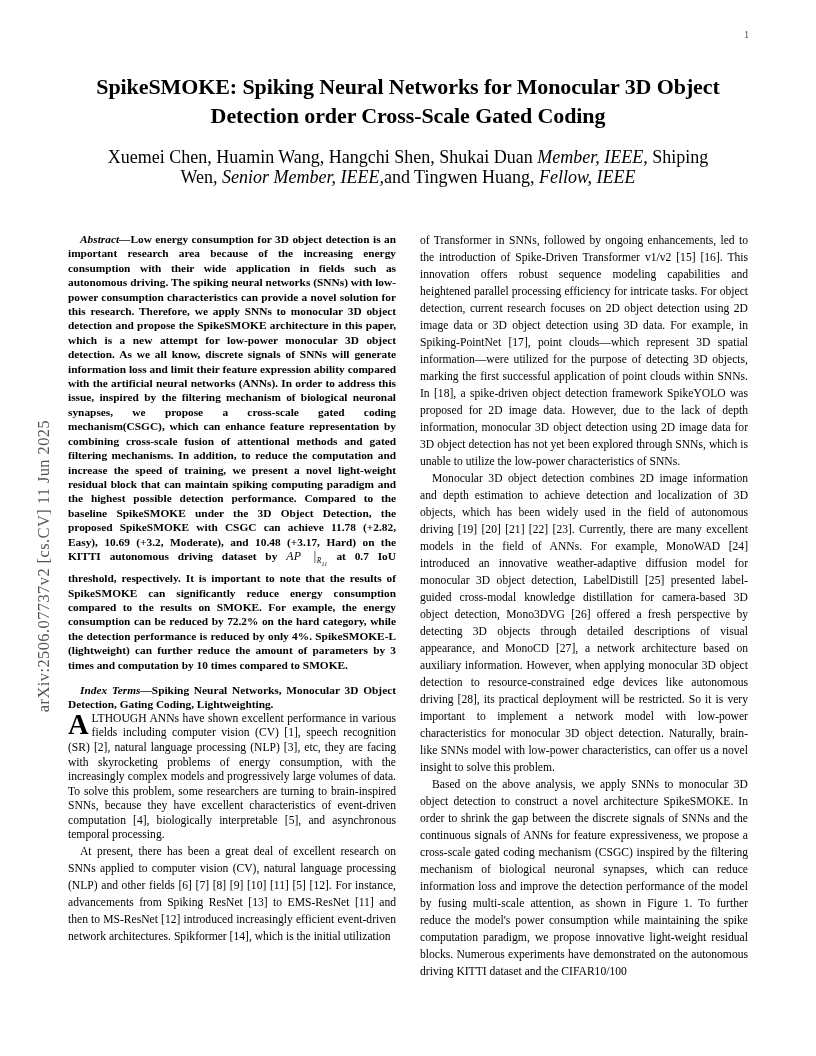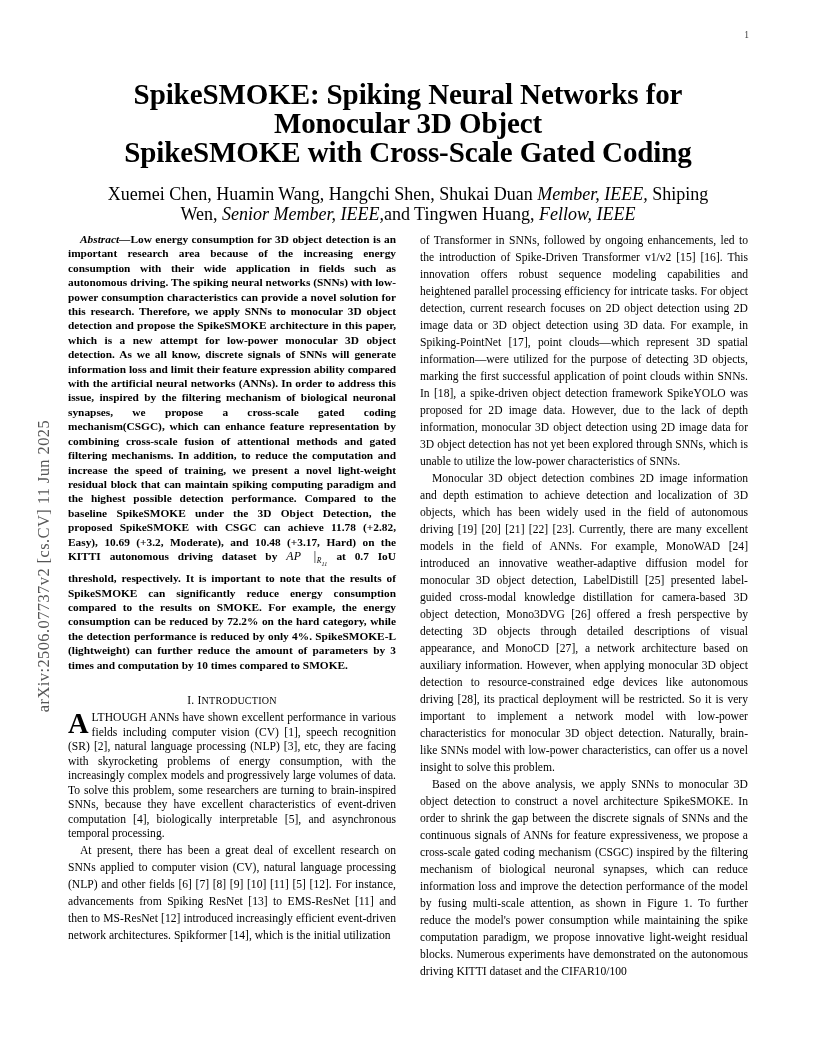--- a/index.html
+++ b/index.html
@@ -44,25 +44,25 @@
 
   
   .title-block {
     position: absolute;
     left: 68px;
     top: 72px;
     width: 680px;
     text-align: center;
   }
   .paper-title {
-    font-size: 29px;
+    font-size: 22px;
     font-weight: bold;
     line-height: 29px;
     letter-spacing: -0.1px;
-    margin: 8px;
+    margin: 0;
   }
   .authors {
     margin-top: 17px;
     font-size: 18px;
     line-height: 20px;
     padding: 0 35px;
   }
   .authors .it { font-style: italic; }
 
   
@@ -168,40 +168,39 @@
 <div class="page">
 
   <div class="arxiv-stamp">arXiv:2506.07737v2  [cs.CV]  11 Jun 2025</div>
 
   <div class="page-number">1</div>
 
   <div class="title-block">
     <h1 class="paper-title">
       <span>SpikeSMOKE: Spiking Neural Networks for Monocular 3D Object</span>
       <br>
-      <span>SpikeSMOKE with Cross-Scale Gated Coding</span>
+      <span>Detection order Cross-Scale Gated Coding</span>
     </h1>
     <div class="authors">
       <span>Xuemei Chen, Huamin Wang, Hangchi Shen, Shukai Duan</span>
       <span class="it">Member, IEEE,</span>
       <span>Shiping Wen,</span>
       <span class="it">Senior Member, IEEE,</span><span>and Tingwen Huang,</span>
       <span class="it">Fellow, IEEE</span>
     </div>
   </div>
 
   <div class="columns">
 
     <div class="col">
 
       <div class="abstract-body"><span class="lead">Abstract</span><span class="lead">—</span><span>Low energy consumption for 3D object detection is an important research area because of the increasing energy consumption with their wide application in fields such as autonomous driving. The spiking neural networks (SNNs) with low-power consumption characteristics can provide a novel solution for this research. Therefore, we apply SNNs to monocular 3D object detection and propose the SpikeSMOKE architecture in this paper, which is a new attempt for low-power monocular 3D object detection. As we all know, discrete signals of SNNs will generate information loss and limit their feature expression ability compared with the artificial neural networks (ANNs). In order to address this issue, inspired by the filtering mechanism of biological neuronal synapses, we propose a cross-scale gated coding mechanism(CSGC), which can enhance feature representation by combining cross-scale fusion of attentional methods and gated filtering mechanisms. In addition, to reduce the computation and increase the speed of training, we present a novel light-weight residual block that can maintain spiking computing paradigm and the highest possible detection performance. Compared to the baseline SpikeSMOKE under the 3D Object Detection, the proposed SpikeSMOKE with CSGC can achieve 11.78 (+2.82, Easy), 10.69 (+3.2, Moderate), and 10.48 (+3.17, Hard) on the KITTI autonomous driving dataset by </span><span class="mathap"><span>AP</span><span class="bar">|</span><sub><span>R</span><sub>11</sub></sub></span><span> at 0.7 IoU threshold, respectively. It is important to note that the results of SpikeSMOKE can significantly reduce energy consumption compared to the results on SMOKE. For example, the energy consumption can be reduced by 72.2% on the hard category, while the detection performance is reduced by only 4%. SpikeSMOKE-L (lightweight) can further reduce the amount of parameters by 3 times and computation by 10 times compared to SMOKE.</span></div>
 
-
-      <div class="section-head"><span class="num">I.</span>
-        <span class="scap-first">I</span><span class="scap">NTRODUCTION</span></div>
+      <div class="index-terms"><span class="lead">Index Terms</span><span class="lead">—</span><span>Spiking Neural Networks, Monocular 3D Object Detection, Gating Coding, Lightweighting.</span></div>
+
 
       <div class="dropcap-para"><span class="dropcap">A</span><span>LTHOUGH ANNs have shown excellent performance in various fields including computer vision (CV) [1], speech recognition (SR) [2], natural language processing (NLP) [3], etc, they are facing with skyrocketing problems of energy consumption, with the increasingly complex models and progressively large volumes of data. To solve this problem, some researchers are turning to brain-inspired SNNs, because they have excellent characteristics of event-driven computation [4], biologically interpretable [5], and asynchronous temporal processing.</span></div>
 
       <p class="indent">At present, there has been a great deal of excellent research on SNNs applied to computer vision (CV), natural language processing (NLP) and other fields [6] [7] [8] [9] [10] [11] [5] [12]. For instance, advancements from Spiking ResNet [13] to EMS-ResNet [11] and then to MS-ResNet [12] introduced increasingly efficient event-driven network architectures. Spikformer [14], which is the initial utilization</p>
 
     </div>
 
     <div class="col">
 
       <p>of Transformer in SNNs, followed by ongoing enhancements, led to the introduction of Spike-Driven Transformer v1/v2 [15] [16]. This innovation offers robust sequence modeling capabilities and heightened parallel processing efficiency for intricate tasks. For object detection, current research focuses on 2D object detection using 2D image data or 3D object detection using 3D data. For example, in Spiking-PointNet [17], point clouds—which represent 3D spatial information—were utilized for the purpose of detecting 3D objects, marking the first successful application of point clouds within SNNs. In [18], a spike-driven object detection framework SpikeYOLO was proposed for 2D image data. However, due to the lack of depth information, monocular 3D object detection using 2D image data for 3D object detection has not yet been explored through SNNs, which is unable to utilize the low-power characteristics of SNNs.</p>

